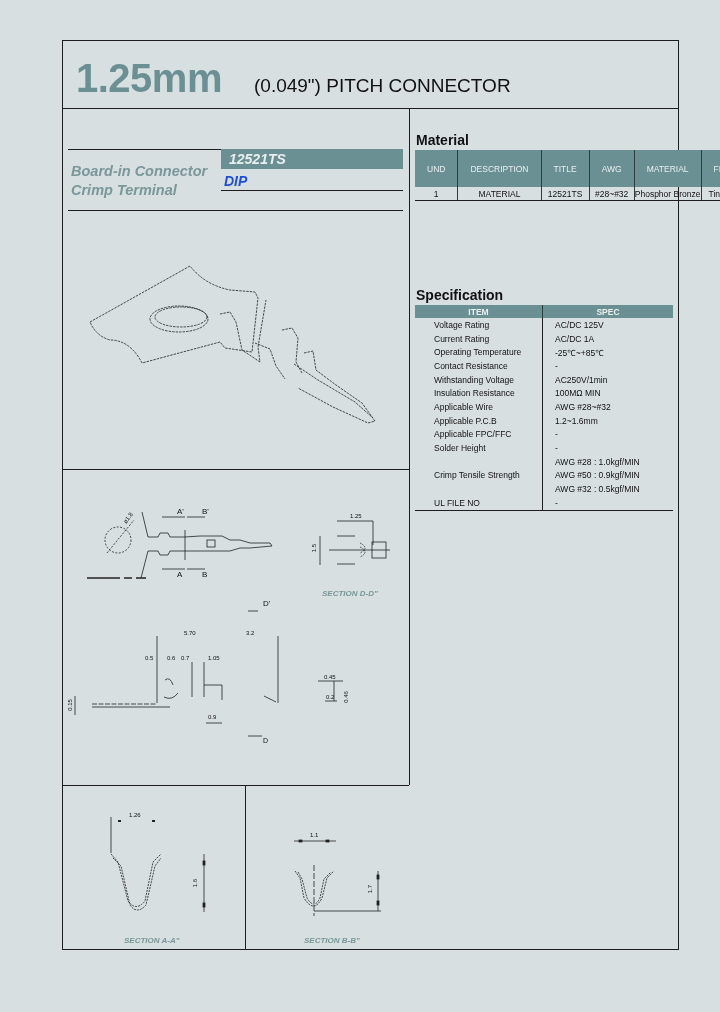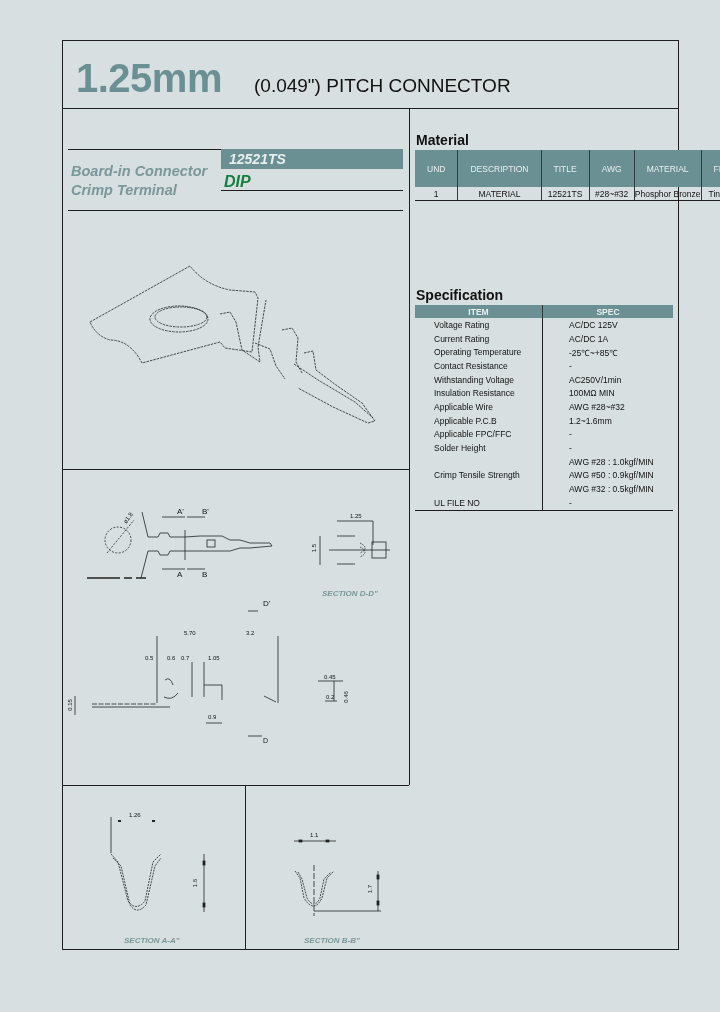--- a/index.html
+++ b/index.html
@@ -7,34 +7,34 @@
          font-family:"Liberation Sans", sans-serif; color:#111; }
   .abs { position:absolute; }
   .frame { left:62px; top:40px; width:617px; height:910px; border:1.5px solid #1e1e1e; box-sizing:border-box; }
   .hline { position:absolute; height:0; border-top:1.5px solid #1e1e1e; }
   .vline { position:absolute; width:0; border-left:1.5px solid #1e1e1e; }
   .title-big { left:76px; top:58px; font-size:40px; font-weight:bold; color:#6b9093; letter-spacing:-0.5px; line-height:1; }
   .title-small { left:254px; top:76px; font-size:19px; color:#111; line-height:1; }
   .product-type { left:71px; top:162px; color:#7a9799; font-style:italic; font-weight:bold; font-size:14.5px; line-height:19px; }
   .part-bar { left:221px; top:149px; width:182px; height:20px; background:#6b9093; color:#e8efef;
               font-style:italic; font-weight:bold; font-size:14px; line-height:20px; padding-left:8px; box-sizing:border-box; }
-  .part-sub { left:224px; top:173px; font-size:16px; font-style:italic; font-weight:bold; color:#15803d; }
+  .part-sub { left:224px; top:173px; font-size:14px; font-style:italic; font-weight:bold; color:#1d4ed8; }
   .section-h { font-weight:bold; font-size:14px; color:#111; }
   table { border-collapse:collapse; position:absolute; }
   .mat { left:415px; top:150px; width:258px; font-size:8.5px; }
   .mat th { background:#6b9093; color:#e8efef; font-weight:normal; height:13px; padding:12px; border-left:1px solid #2f3b3c; }
   .mat th:first-child { border-left:none; }
   .mat td { text-align:center; height:13px; padding:0; border-left:1px solid #2f3b3c; border-bottom:1.5px solid #1e1e1e; white-space:nowrap; }
   .mat td:first-child { border-left:none; }
   .spec { left:415px; top:305px; width:258px; font-size:8.5px; }
   .spec th { background:#6b9093; color:#e8efef; font-weight:bold; height:13px; padding:0; }
   .spec th.c2 { border-left:1.5px solid #2f3b3c; }
   .spec td { height:13.7px; padding:0; white-space:nowrap;margin-top:36px; }
   .spec td.c1 { padding-left:19px; width:108px; }
-  .spec td.c2 { padding-left:26px; border-left:1.5px solid #1e1e1e; }
+  .spec td.c2 { padding-left:12px; border-left:1.5px solid #1e1e1e; }
   .spec tr.last td { border-bottom:1.5px solid #1e1e1e; }
   .caption { color:#7a9799; font-style:italic; font-weight:bold; font-size:8px; }
   svg { position:absolute; overflow:visible; }
 </style>
 </head>
 <body>
 
 <div class="abs frame"></div>
 <div class="hline" style="left:62px;top:108px;width:617px;"></div>
 <div class="vline" style="left:409px;top:108px;height:677px;"></div>

